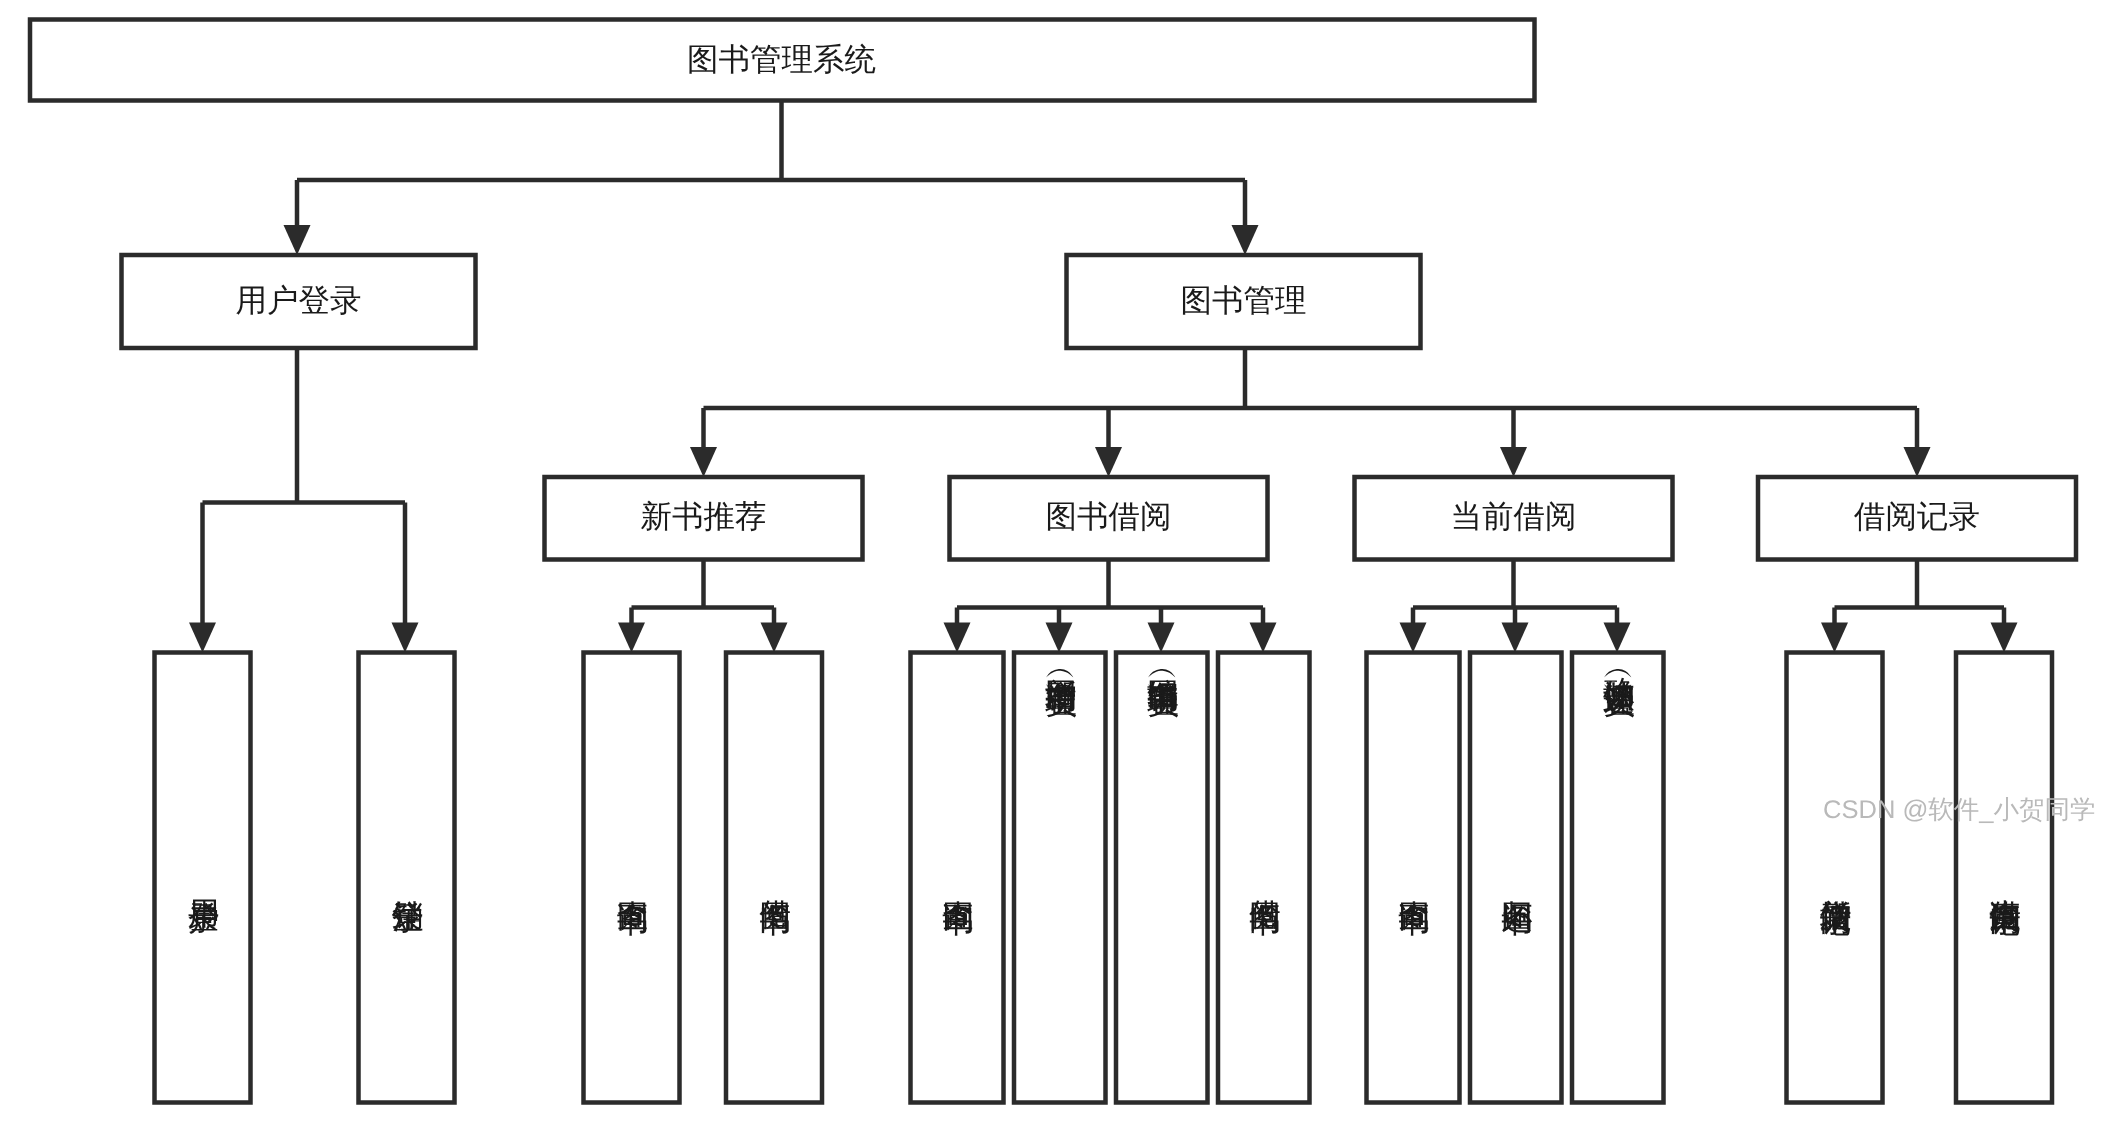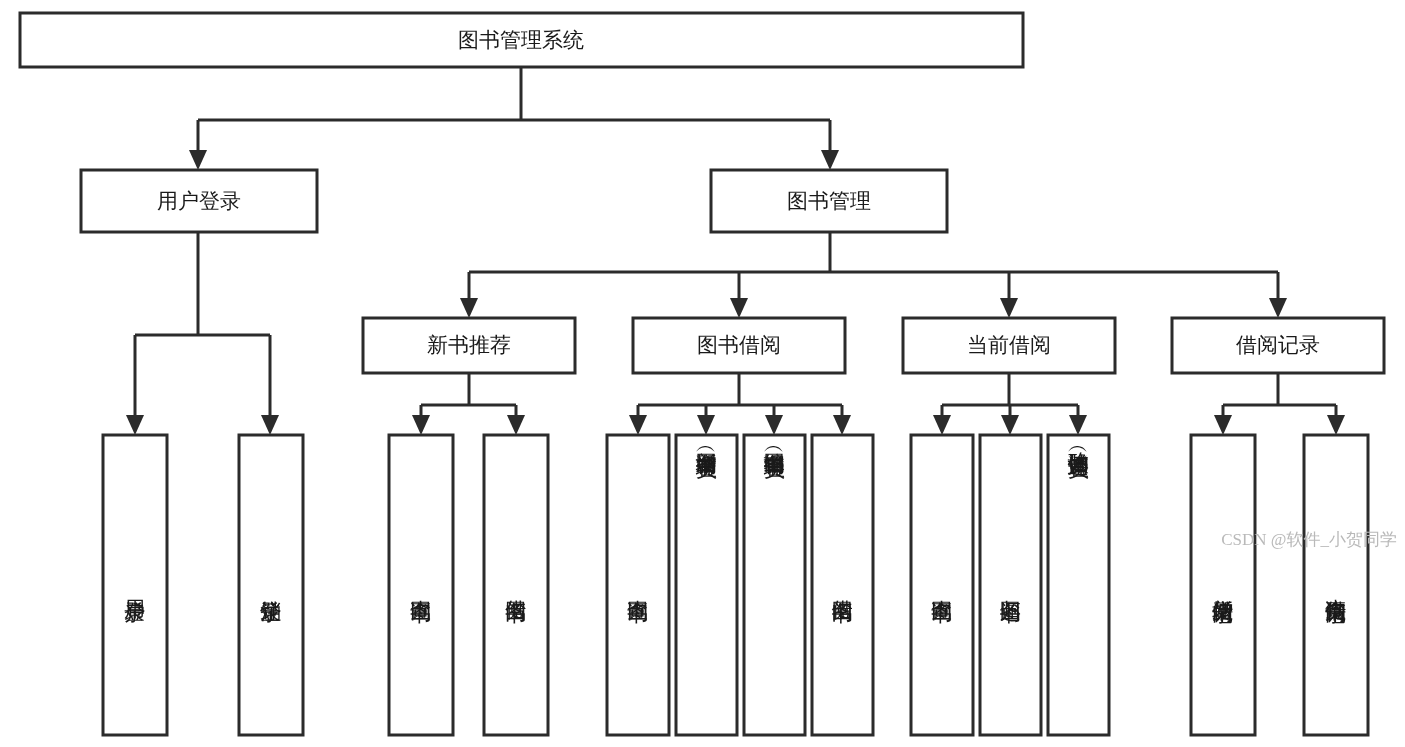--- a/index.html
+++ b/index.html
@@ -62,21 +62,21 @@
     font-size: 21px;
     line-height: 1.12;
     color: #1a1a1a;
     letter-spacing: 1px;
     white-space: nowrap;
   }
   .watermark {
     position: absolute;
     right: 8px;
     bottom: 6px;
-    font-family: Liberation Serif, serif;
+    font-family: Liberation Sans, sans-serif;
     font-size: 17px;
     color: #b9b9b9;
     white-space: nowrap;
   }
 </style>
 </head>
 <body>
 
 <div id="diagram-root">
 

